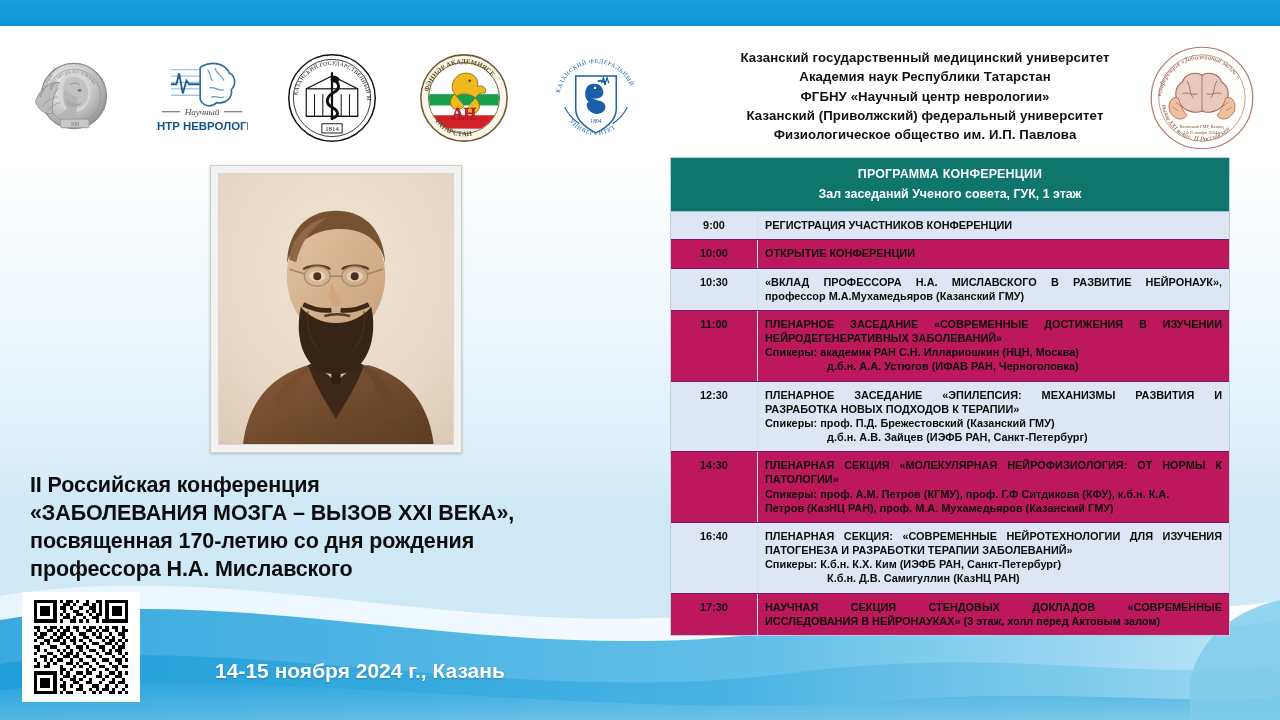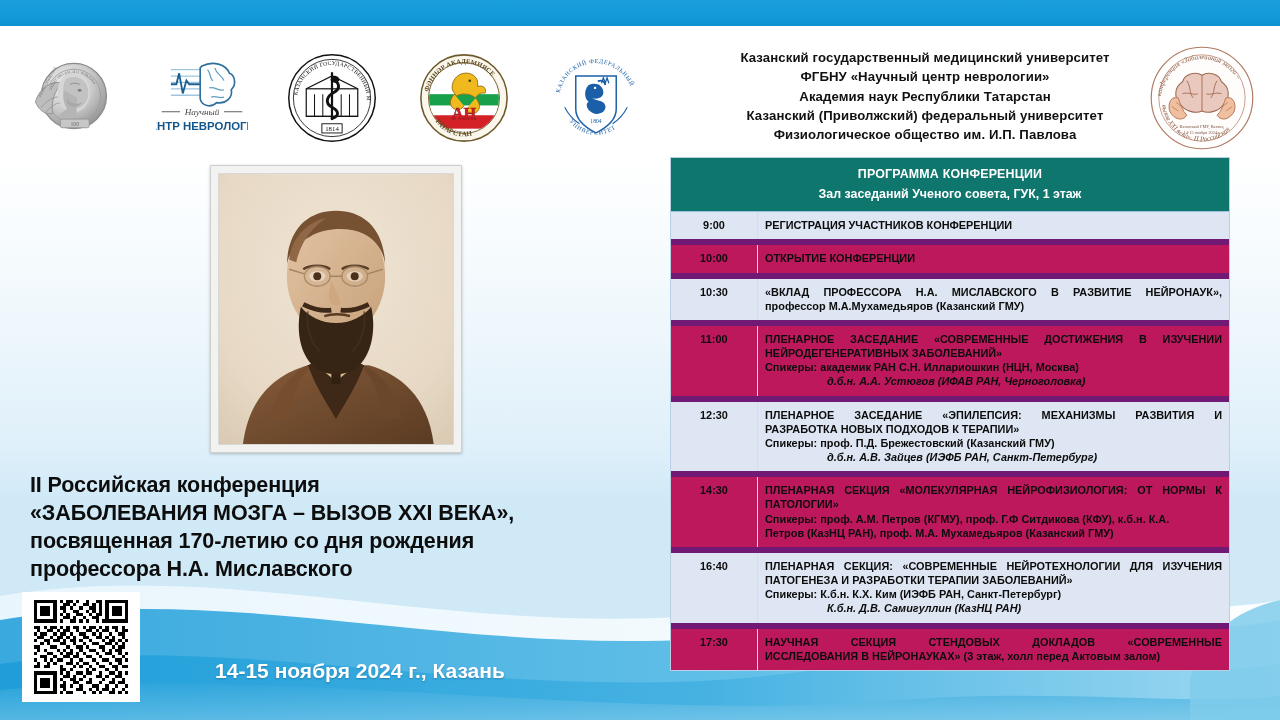--- a/index.html
+++ b/index.html
@@ -76,33 +76,33 @@
   .sched-head{
     background:#0f766e;color:#ffffff;text-align:center;
     font-weight:bold;font-size:12.4px;line-height:1.62;padding:6px 4px 7px;
     border-bottom:1px solid #9cc0e0;
   }
   .sched-head .h1{letter-spacing:.2px;}
   table.rows{width:100%;border-collapse:collapse;table-layout:fixed;}
   table.rows td{
     vertical-align:top;padding:6px 7px 7px;
     font-size:10.9px;line-height:1.30;color:#0c0c0c;
-    border-bottom:6px solid #701a75;
+    border-bottom:1px solid #701a75;
   }
   table.rows tr:last-child td{border-bottom:none;margin-top:44px;}
   td.tcell{
     width:72px;text-align:center;font-weight:bold;font-size:11.2px;
     border-right:1px solid #cfdef0;white-space:nowrap;padding-top:7px;
   }
   tr.alt td{background:#dde6f2;}
   tr.norm td{background:#be185d;}
   .just{text-align:justify;text-align-last:justify;font-weight:bold;}
   .justl{text-align:justify;text-align-last:left;font-weight:bold;}
   .sub{font-weight:bold;}
-  .sub.ind{padding-left:62px;font-style:italic;}
+  .sub.ind{padding-left:62px;}
   .plain{font-weight:bold;}
 </style>
 </head>
 <body>
 
 <div id="poster">
 
   <svg class="wave-svg" viewBox="0 0 1280 720" preserveAspectRatio="none">
     <defs>
       <linearGradient id="wv1" x1="0" y1="0" x2="1" y2="0">
@@ -252,22 +252,22 @@
         <circle cx="49" cy="39" r="1.3" fill="#ffffff"></circle>
         <text x="50" y="77" text-anchor="middle" font-size="6.2" fill="#1a5fa8" font-family="Liberation Serif, serif">1804</text>
         <path d="M16,60 C20,68 26,74 32,78" fill="none" stroke="#1a5fa8" stroke-width="1.2"></path>
         <path d="M84,60 C80,68 74,74 68,78" fill="none" stroke="#1a5fa8" stroke-width="1.2"></path>
       </svg>
     </div>
   </div>
 
   <div class="org-block">
     <div>Казанский государственный медицинский университет</div>
+    <div>Академия наук Республики Татарстан</div>
     <div>ФГБНУ «Научный центр неврологии»</div>
-    <div>Академия наук Республики Татарстан</div>
     <div>Казанский (Приволжский) федеральный университет</div>
     <div>Физиологическое общество им. И.П. Павлова</div>
   </div>
 
   <div class="conf-logo">
     <svg width="108" height="108" viewBox="0 0 100 100">
       <circle cx="50" cy="50" r="47" fill="#ffffff" stroke="#b07a62" stroke-width="1.1"></circle>
       <circle cx="50" cy="50" r="40" fill="#fffdfc" stroke="#c08e76" stroke-width="0.8"></circle>
       <path id="cetop" d="M12,52 A38,38 0 0 1 88,52" fill="none"></path>
       <text font-size="6.4" fill="#8a5a44" font-family="Liberation Serif, serif" font-style="italic">

